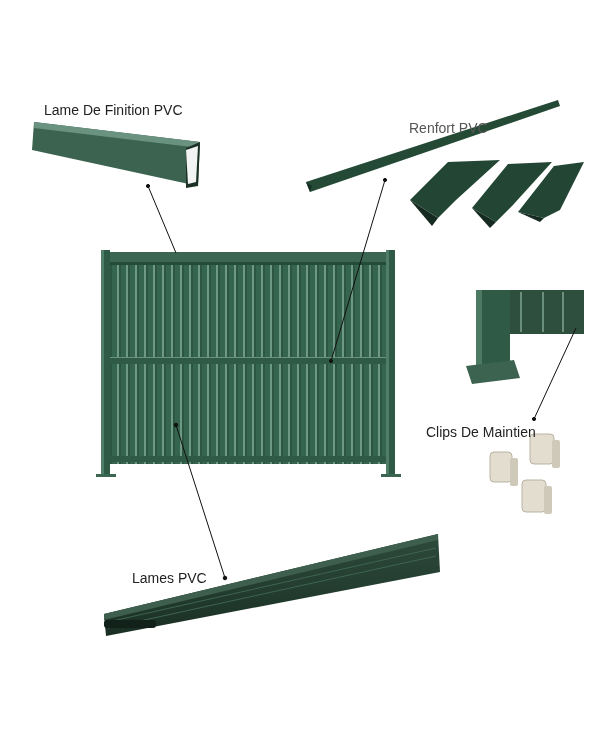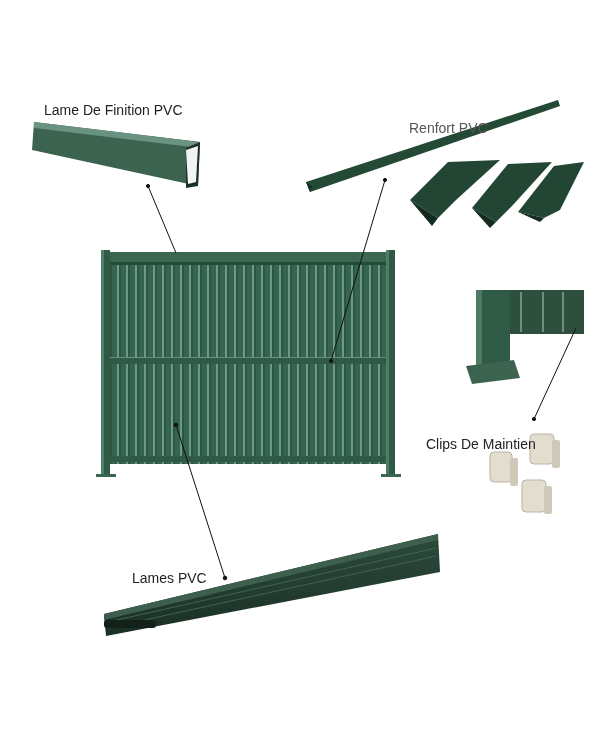--- a/index.html
+++ b/index.html
@@ -108,14 +108,14 @@
     <line x1="576" y1="328" x2="534" y2="419"></line>
     <circle cx="534" cy="419" r="1.6"></circle>
     <line x1="176" y1="425" x2="225" y2="578"></line>
     <circle cx="176" cy="425" r="1.8"></circle>
     <circle cx="225" cy="578" r="1.8"></circle>
   </g>
 </svg>
 
 <div class="label" style="left:44px;top:102px;">Lame De Finition PVC</div>
 <div class="label grey" style="left:366px;top:120px;margin-left:43px;">Renfort PVC</div>
-<div class="label" style="left:426px;top:436px;">Clips De Maintien</div>
+<div class="label" style="left:426px;top:424px;">Clips De Maintien</div>
 <div class="label" style="left:132px;top:570px;">Lames PVC</div>
 
 </body></html>

